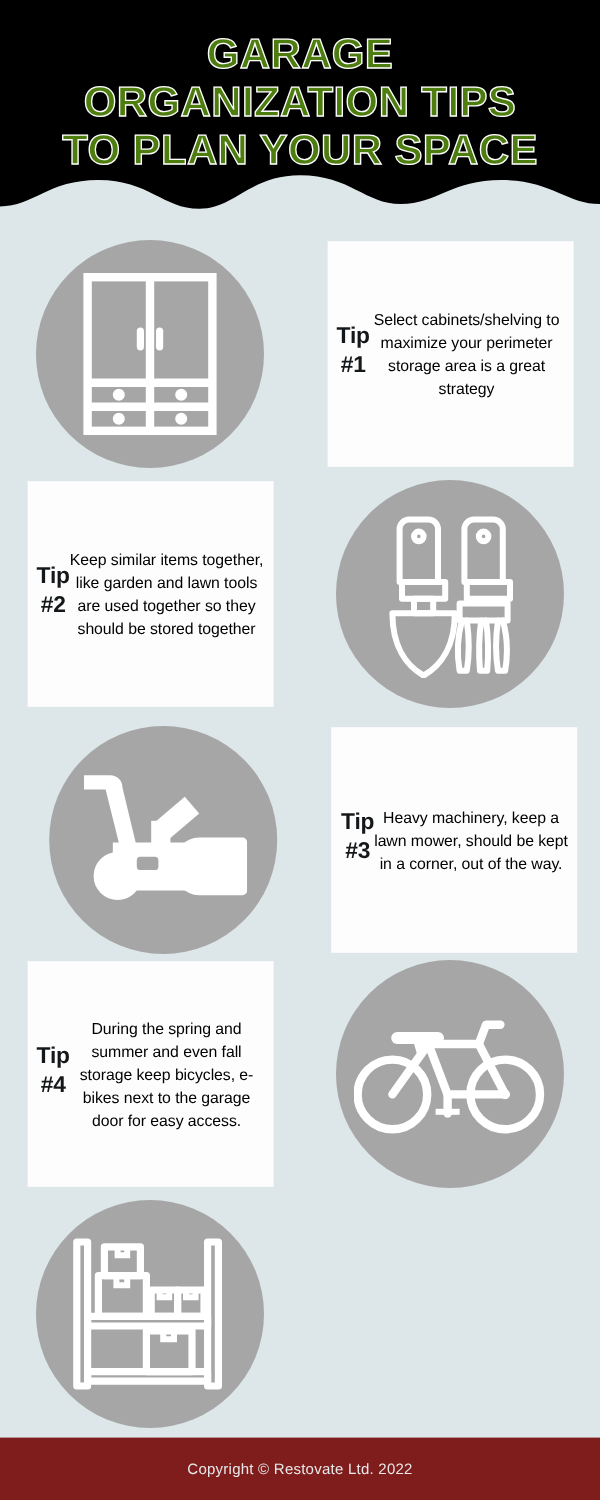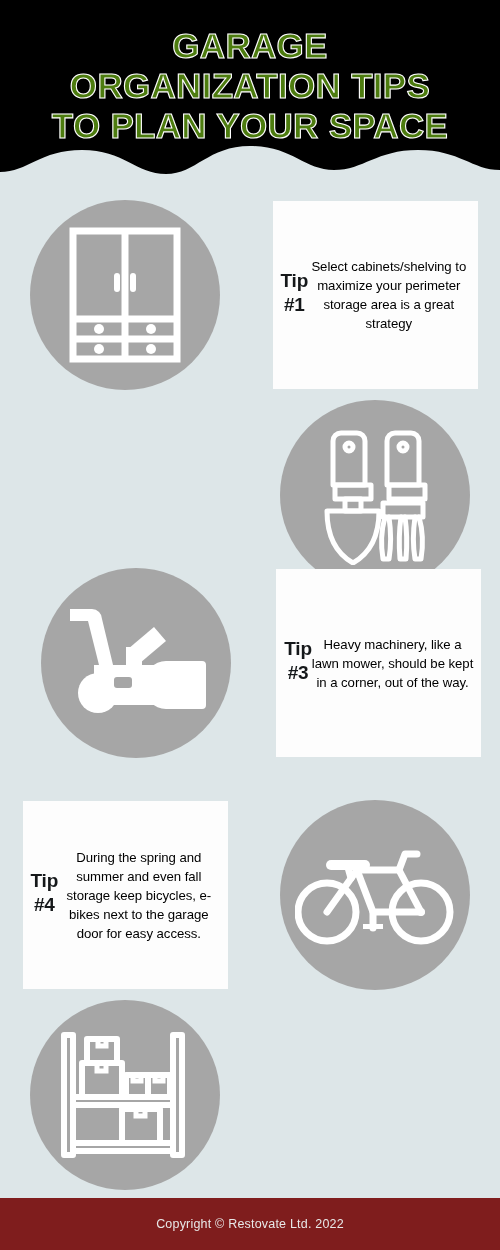--- a/index.html
+++ b/index.html
@@ -58,21 +58,21 @@
   .row {
     position: absolute;
     left: 0;
     width: 500px;
     height: 200px;
     display: flex;
     align-items: center;
   }
   .row-1 { top: 195px; }
   .row-2 { top: 395px; }
-  .row-3 { top: 563px; padding-left: 15px; }
+  .row-3 { top: 600px; padding-left: 15px; }
   .row-4 { top: 795px; justify-content: flex-end; }
   .row-5 { top: 995px; }
 
   .row.icon-left  { flex-direction: row; }
   .row.icon-right { flex-direction: row-reverse; }
 
   .icon-slot {
     width: 250px;
     display: flex;
     align-items: center;
@@ -215,20 +215,26 @@
             <circle cx="88" cy="22" r="4"></circle>
 
             <path d="M68,78 h40 v14 h-40 z"></path>
             <path d="M70,92 c-4,14 -4,30 -2,42 l6,0 c2,-12 2,-28 0,-42"></path>
             <path d="M86,92 c-2,14 -2,30 -1,42 l6,0 c1,-12 1,-28 -1,-42"></path>
             <path d="M104,92 c4,14 4,30 2,42 l-6,0 c-2,-12 -2,-28 0,-42"></path>
           </g>
         </svg>
       </div>
     </div>
+    <div class="card-slot">
+      <div class="tip-card">
+        <div class="tip-title">Tip #2</div>
+        <div class="tip-body">Keep similar items together, like garden and lawn tools are used together so they should be stored together</div>
+      </div>
+    </div>
   </div>
 
   <div class="row row-3 icon-left">
     <div class="icon-slot">
       <div class="icon-circle">
         <svg width="140" height="120" viewBox="0 0 140 120">
           <g fill="#ffffff">
 
             <path d="M4,6 h22 a10,10 0 0 1 10,10 l12,50 h-14 l-12,-48 h-18 z"></path>
 
@@ -244,21 +250,21 @@
           </g>
           <g fill="#a6a6a6">
             <rect x="48" y="74" width="18" height="11" rx="3"></rect>
           </g>
         </svg>
       </div>
     </div>
     <div class="card-slot">
       <div class="tip-card">
         <div class="tip-title">Tip #3</div>
-        <div class="tip-body">Heavy machinery, like a lawn mower, should be kept in a corner, out of the way.</div>
+        <div class="tip-body">Heavy machinery, keep a lawn mower, should be kept in a corner, out of the way.</div>
       </div>
     </div>
   </div>
 
   <div class="row row-4 icon-right">
     <div class="icon-slot">
       <div class="icon-circle">
         <svg width="160" height="110" viewBox="0 0 160 110">
           <g fill="none" stroke="#ffffff" stroke-width="7" stroke-linecap="round" stroke-linejoin="round">
             <circle cx="32" cy="72" r="29"></circle>

